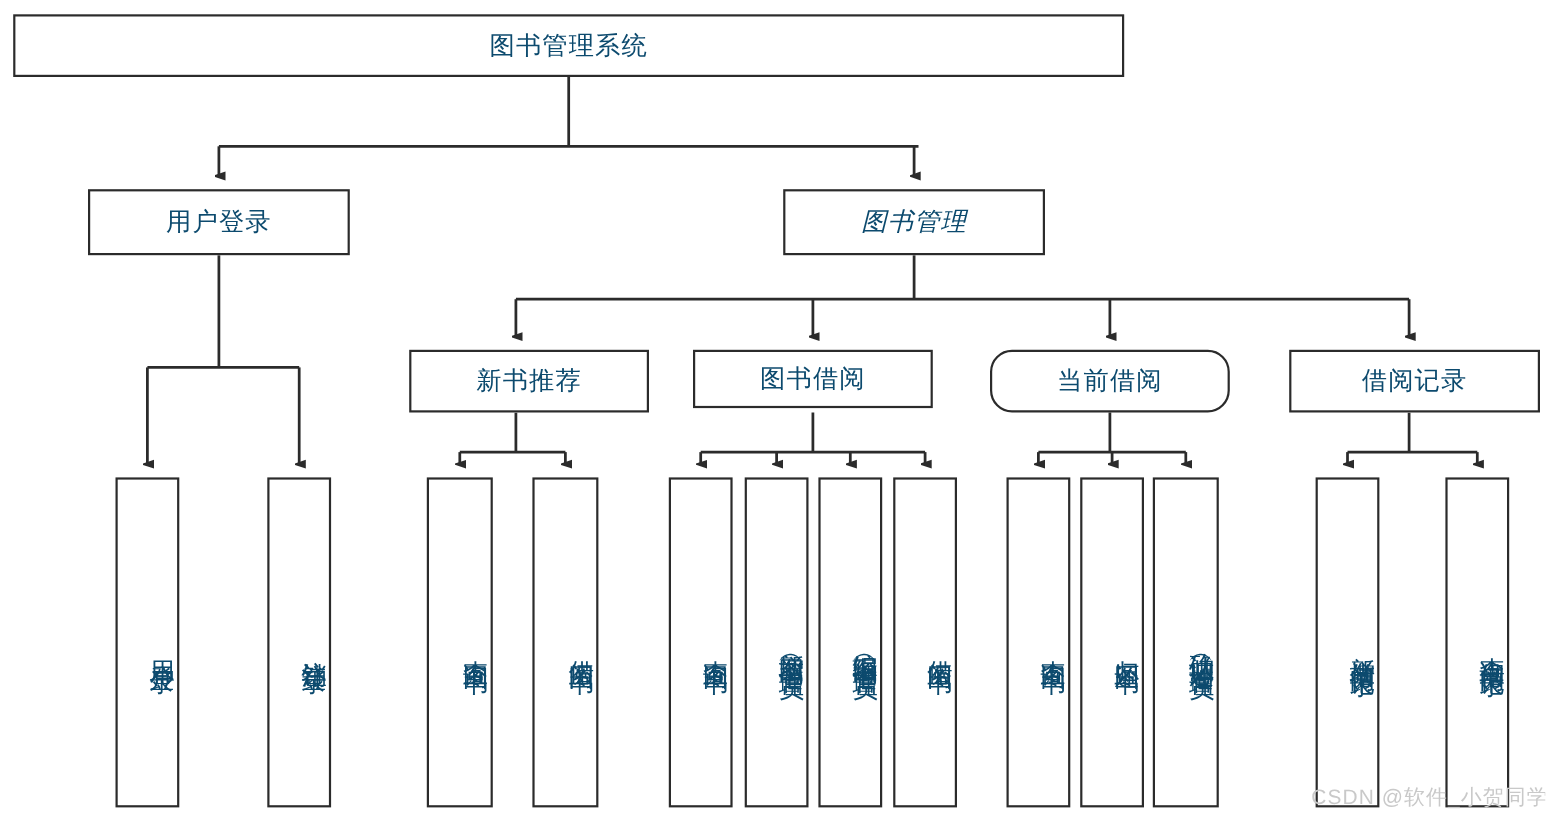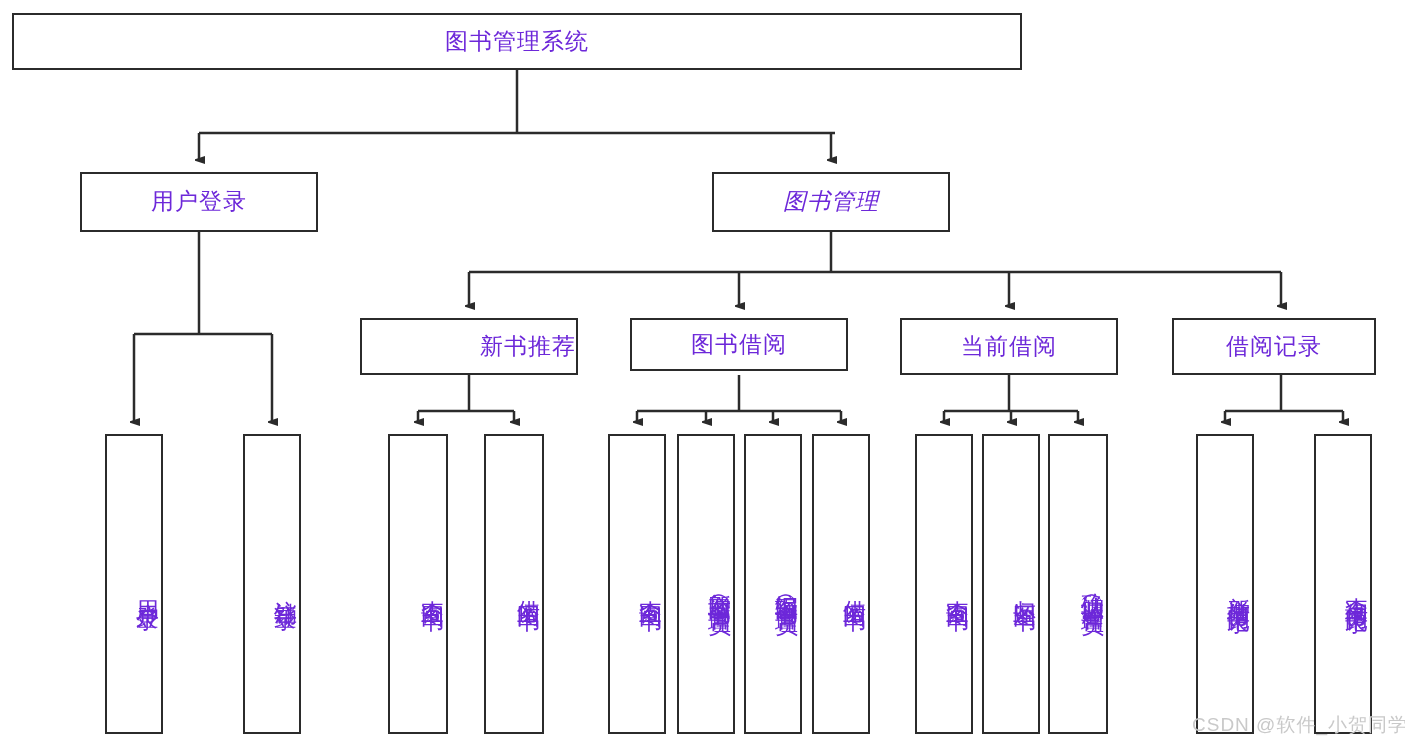--- a/index.html
+++ b/index.html
@@ -26,21 +26,21 @@
     pointer-events: none;
   }
   .node {
     position: absolute;
     box-sizing: border-box;
     background: #ffffff;
     border: 2px solid #2b2b2b;
     display: flex;
     align-items: center;
     justify-content: center;
-    color: #6d28d9;
+    color: #0c4a6e;
     text-align: center;
   }
   .node.horiz {
     font-size: 23px;
     letter-spacing: 1px;
     line-height: 1.2;
   }
   .node.vert {
     writing-mode: vertical-rl;
     text-orientation: upright;
@@ -123,30 +123,30 @@
     <span class="node-label">图书管理系统</span>
   </div>
 
   <div class="node horiz" style="left:80px; top:172px; width:238px; height:60px;">
     <span class="node-label">用户登录</span>
   </div>
   <div class="node horiz" style="left:712px; top:172px; width:238px; height:60px;font-style:italic;">
     <span class="node-label">图书管理</span>
   </div>
 
-  <div class="node horiz" style="left:360px; top:318px; width:218px; height:57px;justify-content:flex-end;">
+  <div class="node horiz" style="left:372px; top:318px; width:218px; height:57px;">
     <span class="node-label">新书推荐</span>
   </div>
   <div class="node horiz" style="left:630px; top:318px; width:218px; height:53px;">
     <span class="node-label">图书借阅</span>
   </div>
-  <div class="node horiz" style="left:900px; top:318px; width:218px; height:57px;">
+  <div class="node horiz" style="left:900px; top:318px; width:218px; height:57px;border-radius:20px;">
     <span class="node-label">当前借阅</span>
   </div>
-  <div class="node horiz" style="left:1172px; top:318px; width:204px; height:57px;">
+  <div class="node horiz" style="left:1172px; top:318px; width:228px; height:57px;">
     <span class="node-label">借阅记录</span>
   </div>
 
   <div class="node vert" style="left:105px; top:434px; width:58px; height:300px;">
     <span class="node-label">用户登录</span>
   </div>
   <div class="node vert" style="left:243px; top:434px; width:58px; height:300px;">
     <span class="node-label">注销登录</span>
   </div>
   <div class="node vert" style="left:388px; top:434px; width:60px; height:300px;">

